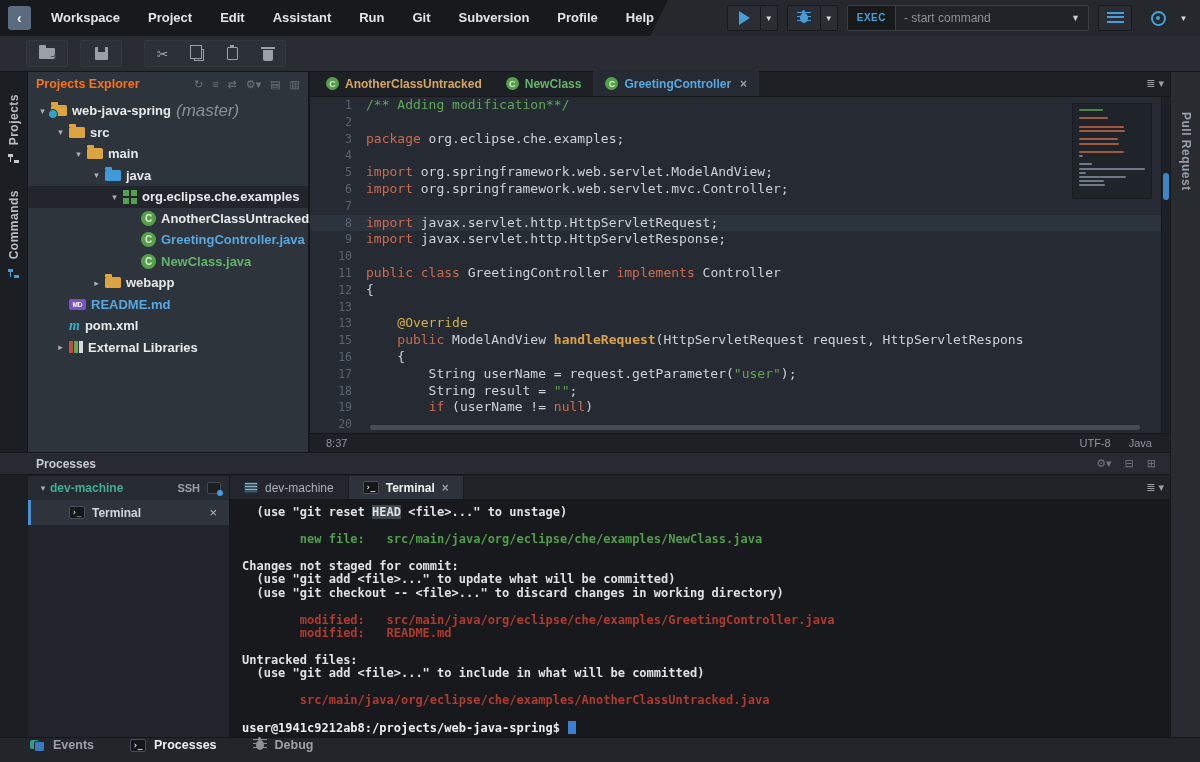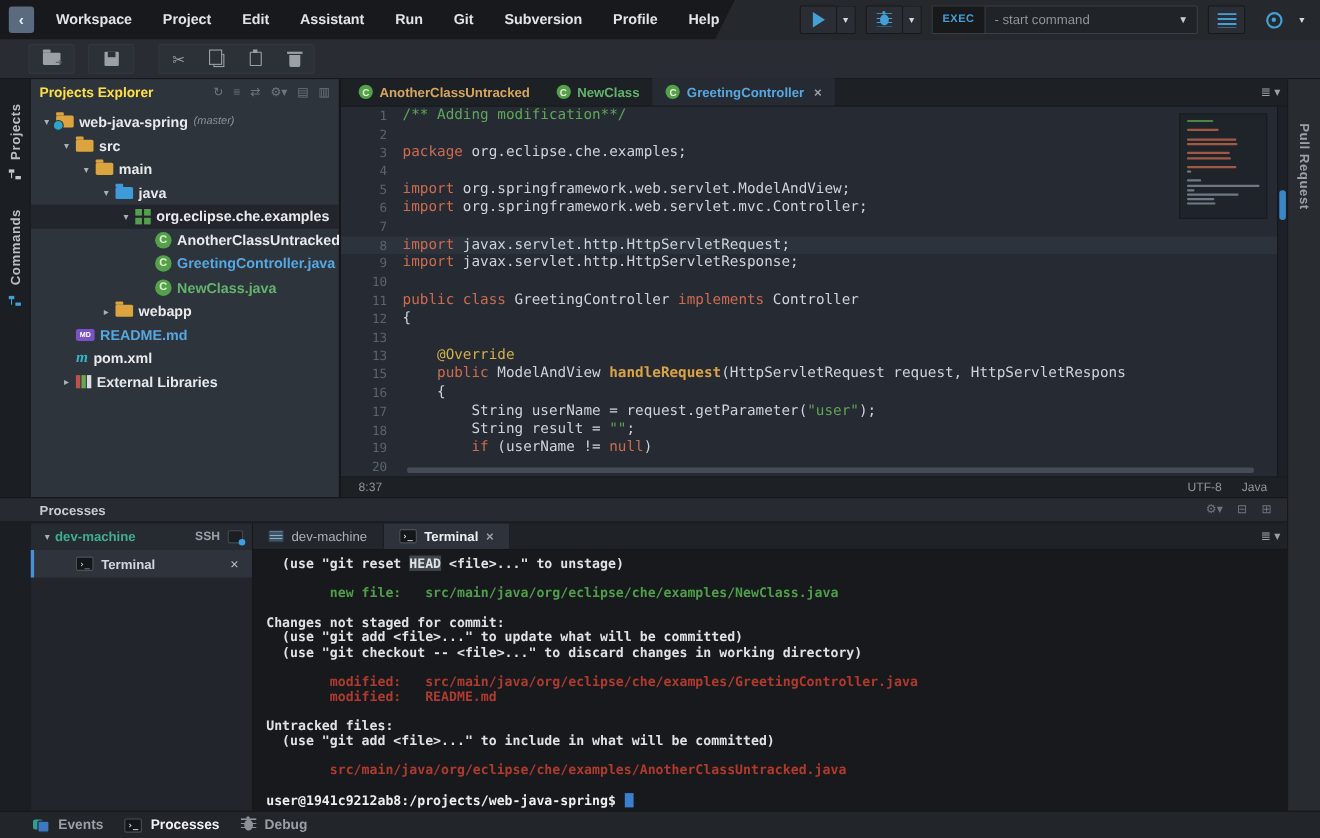--- a/index.html
+++ b/index.html
@@ -67,31 +67,31 @@
   .rail-label{writing-mode:vertical-rl;transform:rotate(180deg);font-size:12px;font-weight:600;color:#b8bec5;letter-spacing:.5px;}
   .ic-rail{position:relative;width:11px;height:10px;}
   .ic-rail::before{content:"";position:absolute;left:0;top:0;width:5px;height:3px;background:#c3c9cf;box-shadow:6px 6px 0 #c3c9cf;}
   .ic-rail::after{content:"";position:absolute;left:2px;top:3px;width:1px;height:5px;background:#c3c9cf;box-shadow:0 1px 0 6px transparent;}
   .ic-rail.blue::before{background:var(--icon-blue);box-shadow:6px 6px 0 var(--icon-blue);}
   .ic-rail.blue::after{background:var(--icon-blue);}
 
   
   .explorer{position:absolute;left:28px;top:72px;width:282px;height:380px;background:#2e343c;border-right:2px solid #15171a;}
   .explorer-header{height:24px;display:flex;align-items:center;padding:0 8px;}
-  .explorer-title{color:#fde047;font-size:12.5px;font-weight:700;}
+  .explorer-title{color:#f97316;font-size:12.5px;font-weight:700;}
   .explorer-actions{margin-left:auto;display:flex;gap:9px;}
   .hdr-ic{color:#6f757d;font-size:11px;cursor:pointer;line-height:1;}
   .tree{margin-top:4px;}
   .tree-row{height:21.5px;display:flex;align-items:center;cursor:pointer;white-space:nowrap;}
   .tree-row.selected{background:#22262c;}
   .tw{width:17px;text-align:center;color:#aab0b6;font-size:9px;flex:none;}
   .tree-label{color:#e7e9ec;font-size:13px;font-weight:600;margin-left:5px;}
   .tree-label.blue{color:var(--file-mod);}
   .tree-label.green{color:var(--file-new);}
-  .tree-meta{color:#8b9096;font-size:10px;font-style:italic;margin-left:5px;}
+  .tree-meta{color:#8b9096;font-size:17px;font-style:italic;margin-left:5px;}
   .ic-fold{position:relative;width:16px;height:11px;background:#dba43e;border-radius:1.5px;flex:none;}
   .ic-fold::before{content:"";position:absolute;left:0;top:-3px;width:7px;height:3px;background:#dba43e;border-radius:1px 1px 0 0;}
   .ic-fold.blue{background:#3e9ad8;}
   .ic-fold.blue::before{background:#3e9ad8;}
   .ic-fold.badged::after{content:"";position:absolute;left:-3px;bottom:-3px;width:8px;height:8px;border-radius:50%;background:#2fa3c8;border:1px solid #2e343c;}
   .ic-pkg{position:relative;width:14px;height:14px;flex:none;}
   .ic-pkg::before{content:"";position:absolute;left:0;top:0;width:6px;height:6px;background:#55a050;box-shadow:8px 0 0 #55a050,0 8px 0 #55a050,8px 8px 0 #55a050;}
   .ic-class{width:15px;height:15px;border-radius:50%;background:#55a04a;color:#dcf2cc;font-size:10px;font-weight:bold;
     display:flex;align-items:center;justify-content:center;flex:none;}
   .ic-md{width:17px;height:11px;border-radius:2px;background:#7a52c7;color:#fff;font-size:6.5px;font-weight:bold;
@@ -159,21 +159,21 @@
   .ic-machine{width:14px;height:11px;border-radius:1px;background:#3a566a;border:1px solid #2a3d4c;
     background-image:repeating-linear-gradient(to bottom,rgba(255,255,255,.5) 0 1px,transparent 1px 3px);}
   .terminal{position:absolute;left:0;right:0;top:24px;bottom:0;background:#17191c;padding:6px 0 0 12px;overflow:hidden;}
   .tline{height:13.45px;line-height:13.45px;font-family:"DejaVu Sans Mono",monospace;font-size:12px;font-weight:700;white-space:pre;color:#dfe2e2;}
   .tl-g{color:var(--term-green);} .tl-r{color:var(--term-red);} .tl-hl{background:#3e454d;}
   .tl-prompt{color:#eceff0;}
   .cursor{display:inline-block;width:8px;height:13px;background:#3b7fd0;vertical-align:-2px;margin-left:8px;}
 
   
   .bottombar{position:absolute;left:0;top:737px;width:1200px;height:25px;background:#22262b;border-top:1px solid #15171a;
-    display:flex;align-items:center;padding-left:30px;gap:19px;}
+    display:flex;align-items:flex-start;padding-left:30px;gap:36px;}
   .bb-item{display:flex;align-items:center;gap:8px;cursor:pointer;color:#9aa0a7;font-size:12.5px;font-weight:600;}
   .bb-item.active{color:#eef0f2;font-weight:700;}
   .ic-events{position:relative;width:15px;height:13px;}
   .ic-events::before{content:"";position:absolute;left:0;top:1px;width:9px;height:9px;border-radius:2px;background:#2f9e8e;}
   .ic-events::after{content:"";position:absolute;right:0;bottom:0;width:9px;height:9px;border-radius:2px;background:#3b78c2;border:1px solid #22262b;}
 </style>
 </head>
 <body>
 
 <div class="menubar">

